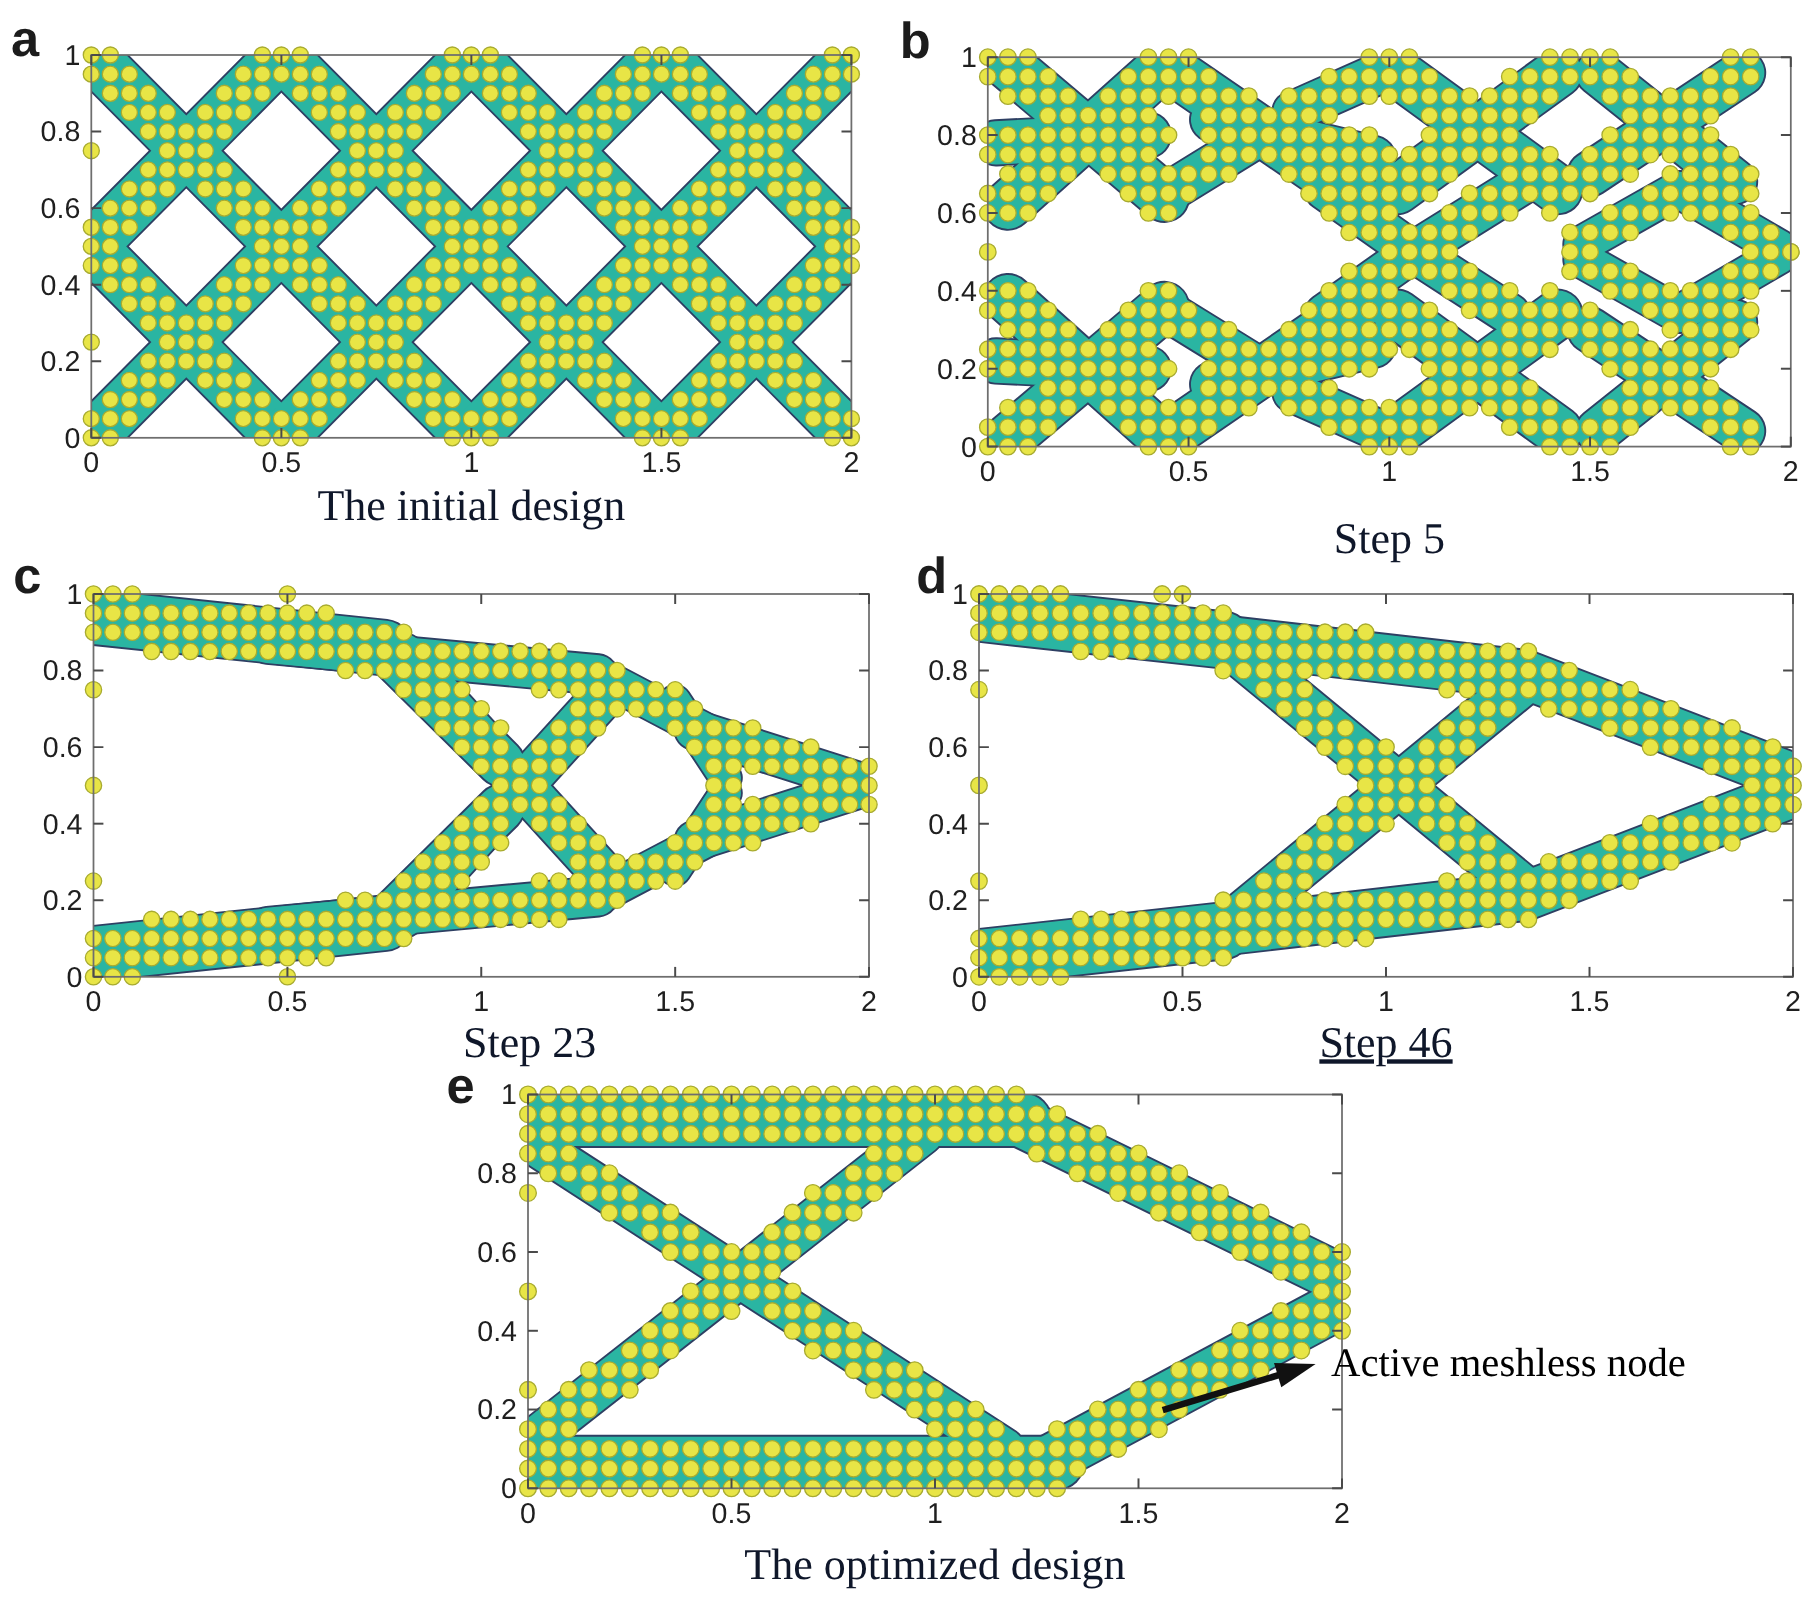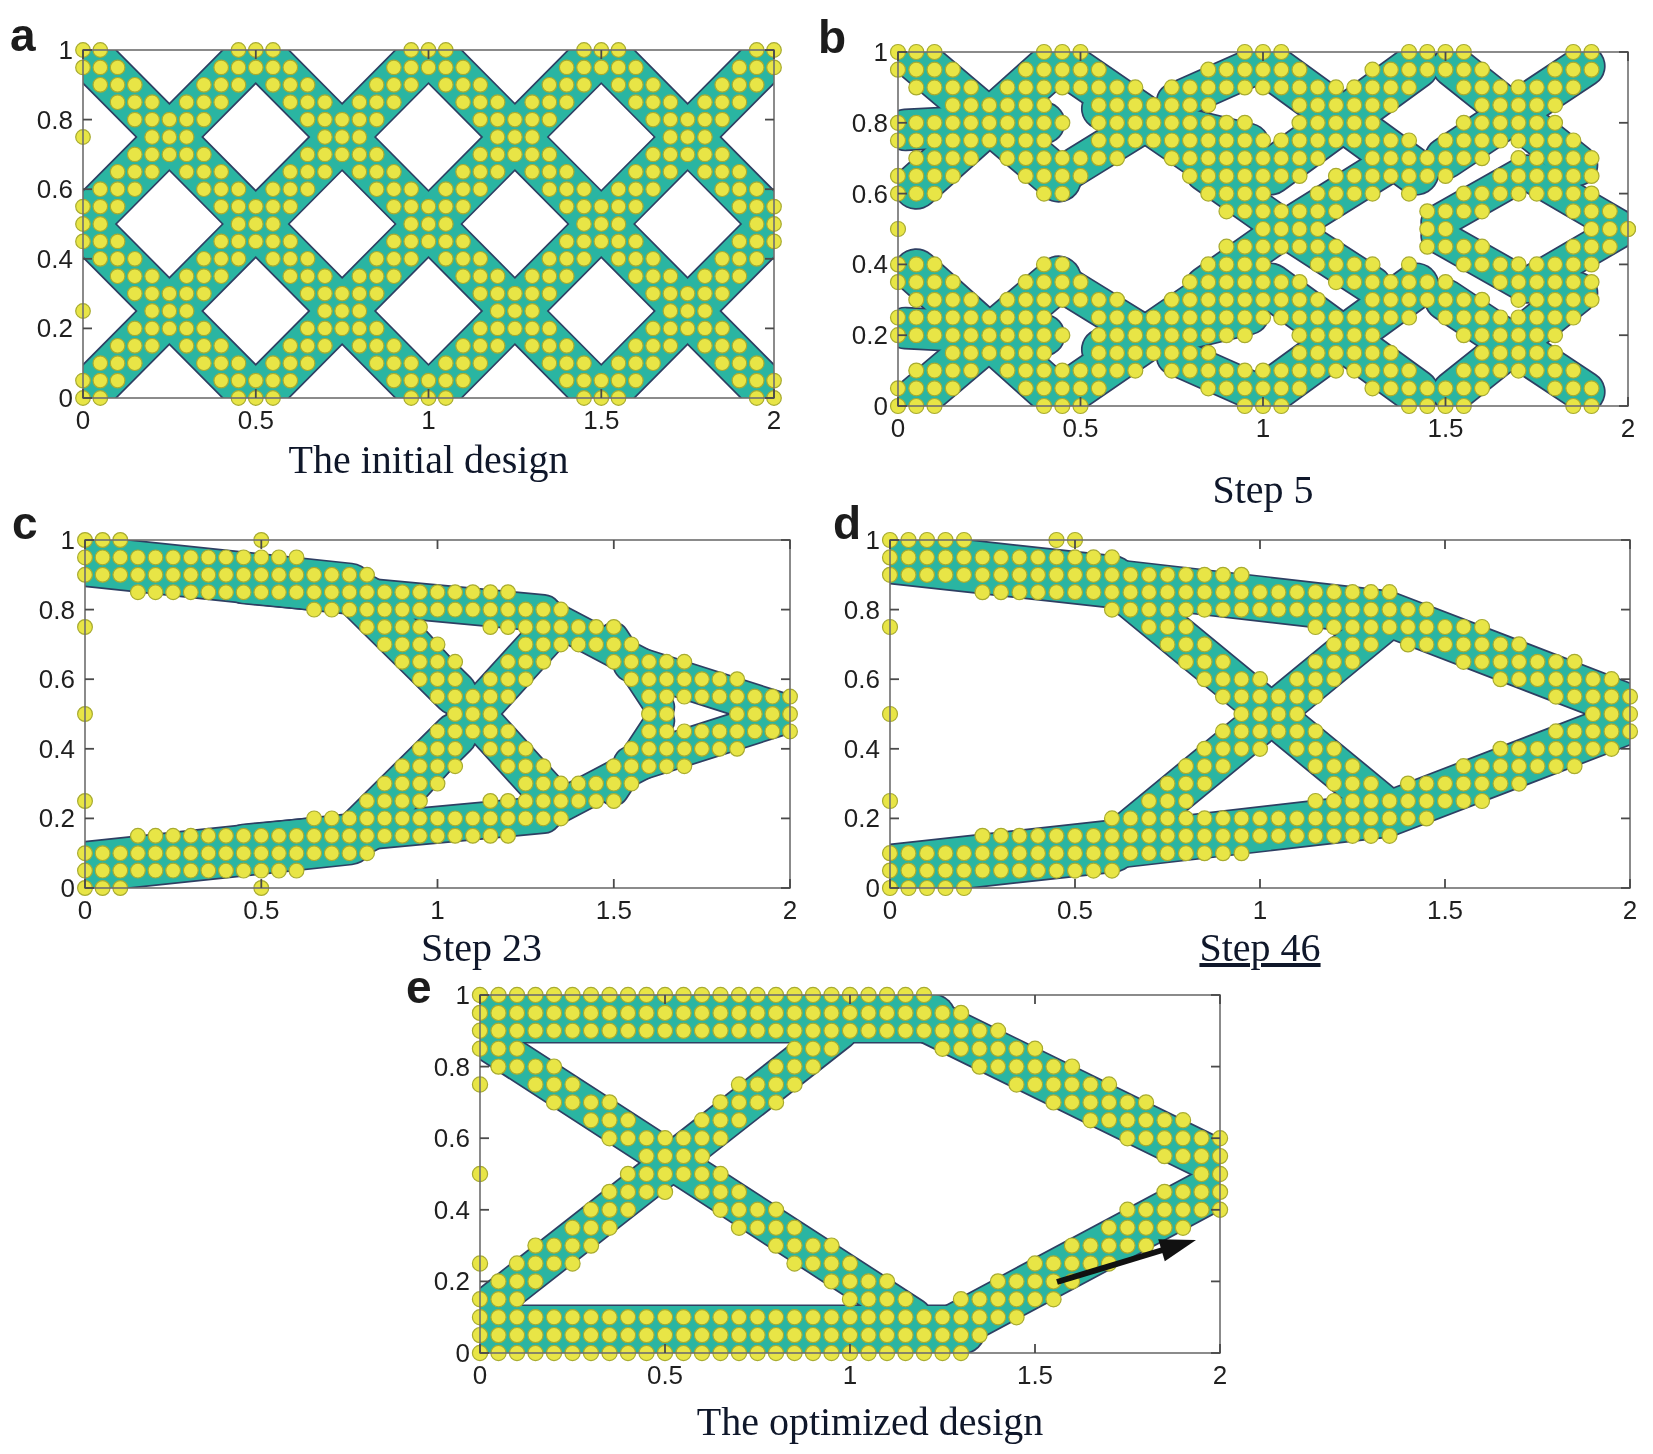--- a/index.html
+++ b/index.html
@@ -2300,21 +2300,22 @@
           <text x="630.0" y="386" text-anchor="middle" dominant-baseline="hanging">1.5</text>
           <text x="815.0" y="386" text-anchor="middle" dominant-baseline="hanging">2</text>
           <text x="65" y="374.0" text-anchor="end" dominant-baseline="central">0</text>
           <text x="65" y="302.4" text-anchor="end" dominant-baseline="central">0.2</text>
           <text x="65" y="230.8" text-anchor="end" dominant-baseline="central">0.4</text>
           <text x="65" y="159.2" text-anchor="end" dominant-baseline="central">0.6</text>
           <text x="65" y="87.6" text-anchor="end" dominant-baseline="central">0.8</text>
           <text x="65" y="16.0" text-anchor="end" dominant-baseline="central">1</text>
         </g>
       </svg>
-    <div class="caption" id="cap-e" style="left: 870px; top: 1400px;">The optimized design</div>
+    <div class="caption" id="cap-e" style="left: 850px; top: 1400px;">The optimized design</div>
   </section>
 
   <svg id="annotation-svg" width="1653" height="1454">
     <line x1="1057" y1="1282" x2="1166" y2="1249" stroke="#111111" stroke-width="6"></line>
     <polygon points="1196,1240 1164.8,1261.2 1158.2,1239.2" fill="#111111"></polygon>
   </svg>
+  <div id="annotation-text" style="left: 1210px; top: 1220px;">Active meshless node</div>
 
 </div>
 
 </body></html>

